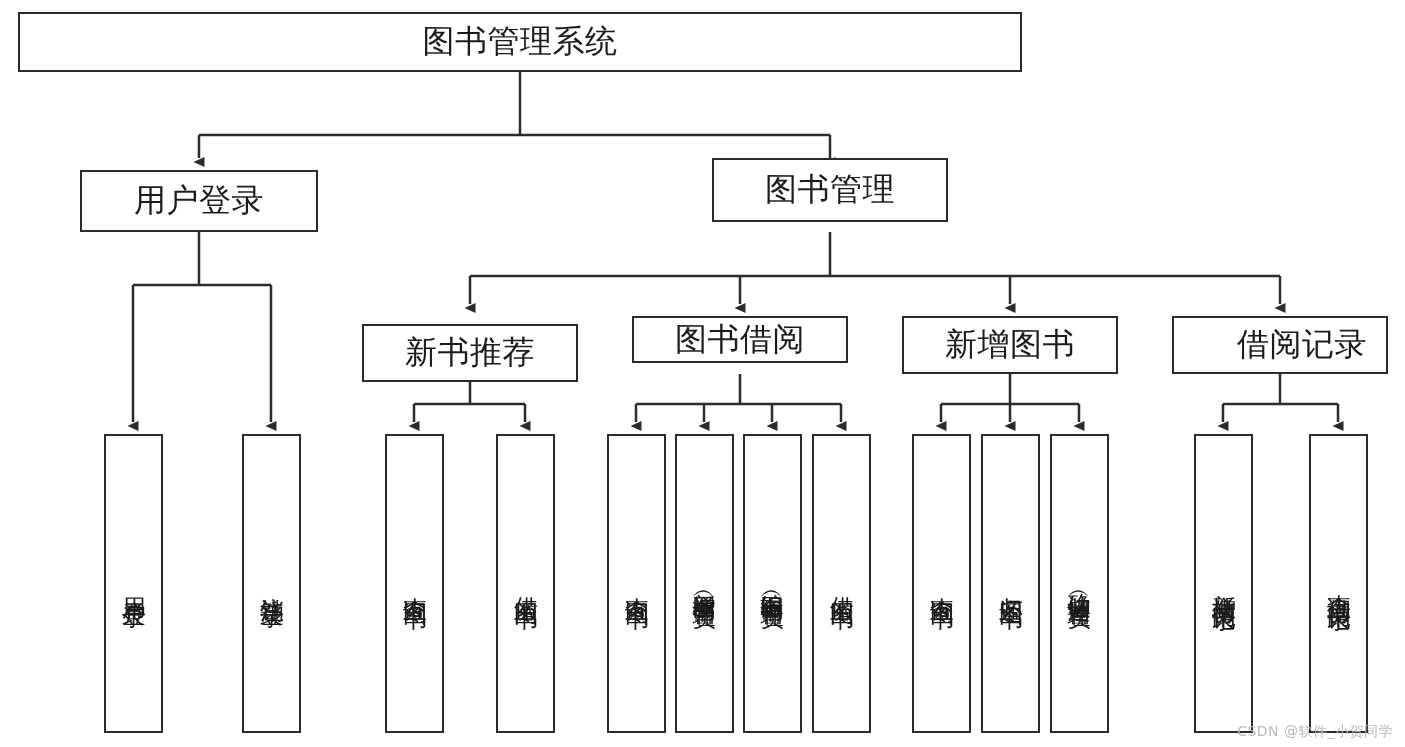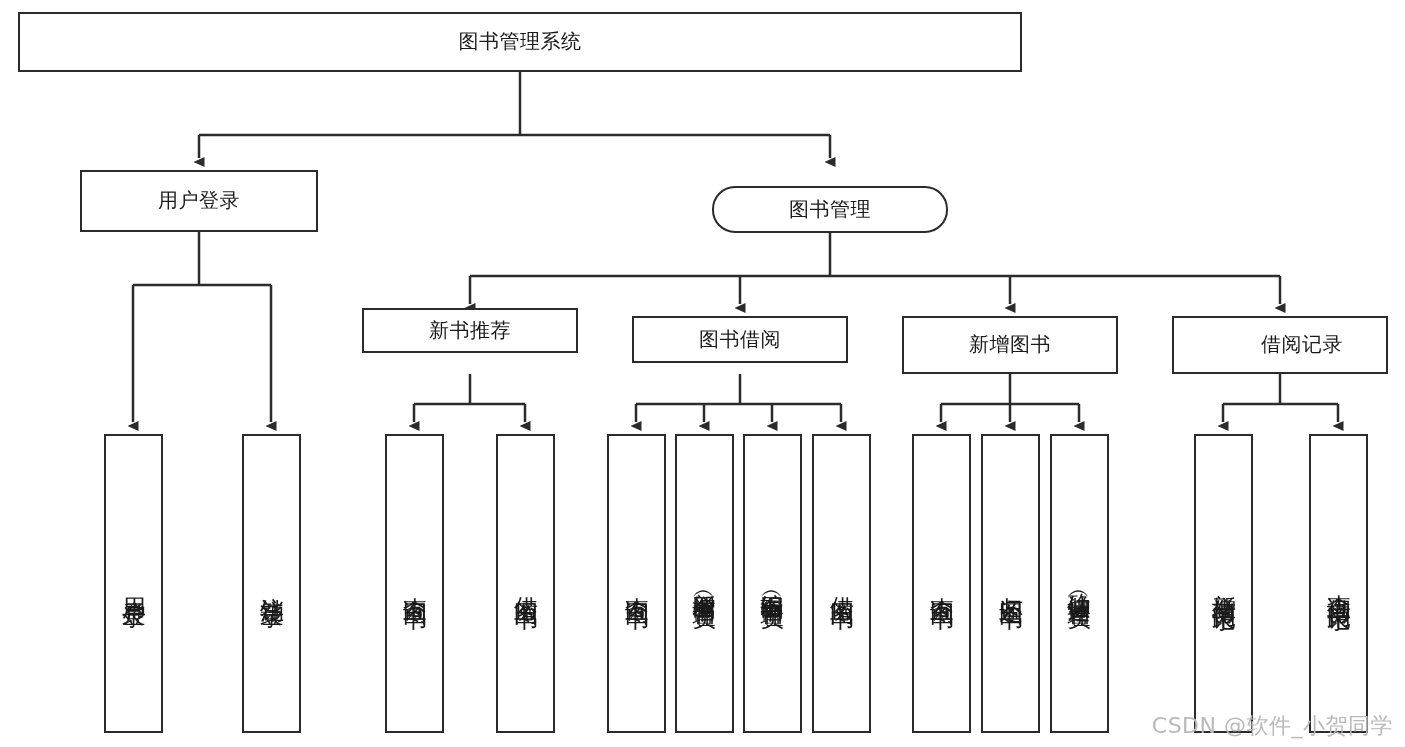--- a/index.html
+++ b/index.html
@@ -36,21 +36,21 @@
     z-index: 2;
   }
   .node .label {
     display: block;
     text-align: center;
     line-height: 1.18;
     letter-spacing: 0.5px;
   }
   
   .node.horiz .label {
-    font-size: 20px;
+    font-size: 32px;
     white-space: nowrap;
   }
   
   .node.vert {
     align-items: center;
     justify-content: center;
     padding: 6px 0;
   }
   .node.vert .label {
     writing-mode: vertical-rl;
@@ -61,21 +61,21 @@
     white-space: nowrap;
   }
   .node.vert.long .label {
     font-size: 23px;
     letter-spacing: 2px;
   }
   .watermark {
     position: absolute;
     right: 12px;
     bottom: 6px;
-    font-size: 22px;
+    font-size: 14px;
     color: #b9b9b9;
     letter-spacing: 0.5px;
     white-space: nowrap;
     z-index: 5;
   }
 </style>
 </head>
 <body>
 
 <div id="canvas">
@@ -131,25 +131,25 @@
   </svg>
 
   <div class="node horiz" style="left:18px; top:12px; width:1004px; height:60px;">
     <span class="label">图书管理系统</span>
   </div>
 
   <div class="node horiz" style="left:80px; top:170px; width:238px; height:62px;">
     <span class="label">用户登录</span>
   </div>
 
-  <div class="node horiz" style="left:712px; top:186px; width:236px; height:47px;border-radius:23px;">
+  <div class="node horiz" style="left:712px; top:158px; width:236px; height:64px;">
     <span class="label">图书管理</span>
   </div>
 
-  <div class="node horiz" style="left:362px; top:308px; width:216px; height:45px;">
+  <div class="node horiz" style="left:362px; top:324px; width:216px; height:58px;">
     <span class="label">新书推荐</span>
   </div>
 
   <div class="node horiz" style="left:632px; top:316px; width:216px; height:47px;">
     <span class="label">图书借阅</span>
   </div>
 
   <div class="node horiz" style="left:902px; top:316px; width:216px; height:58px;">
     <span class="label">新增图书</span>
   </div>

